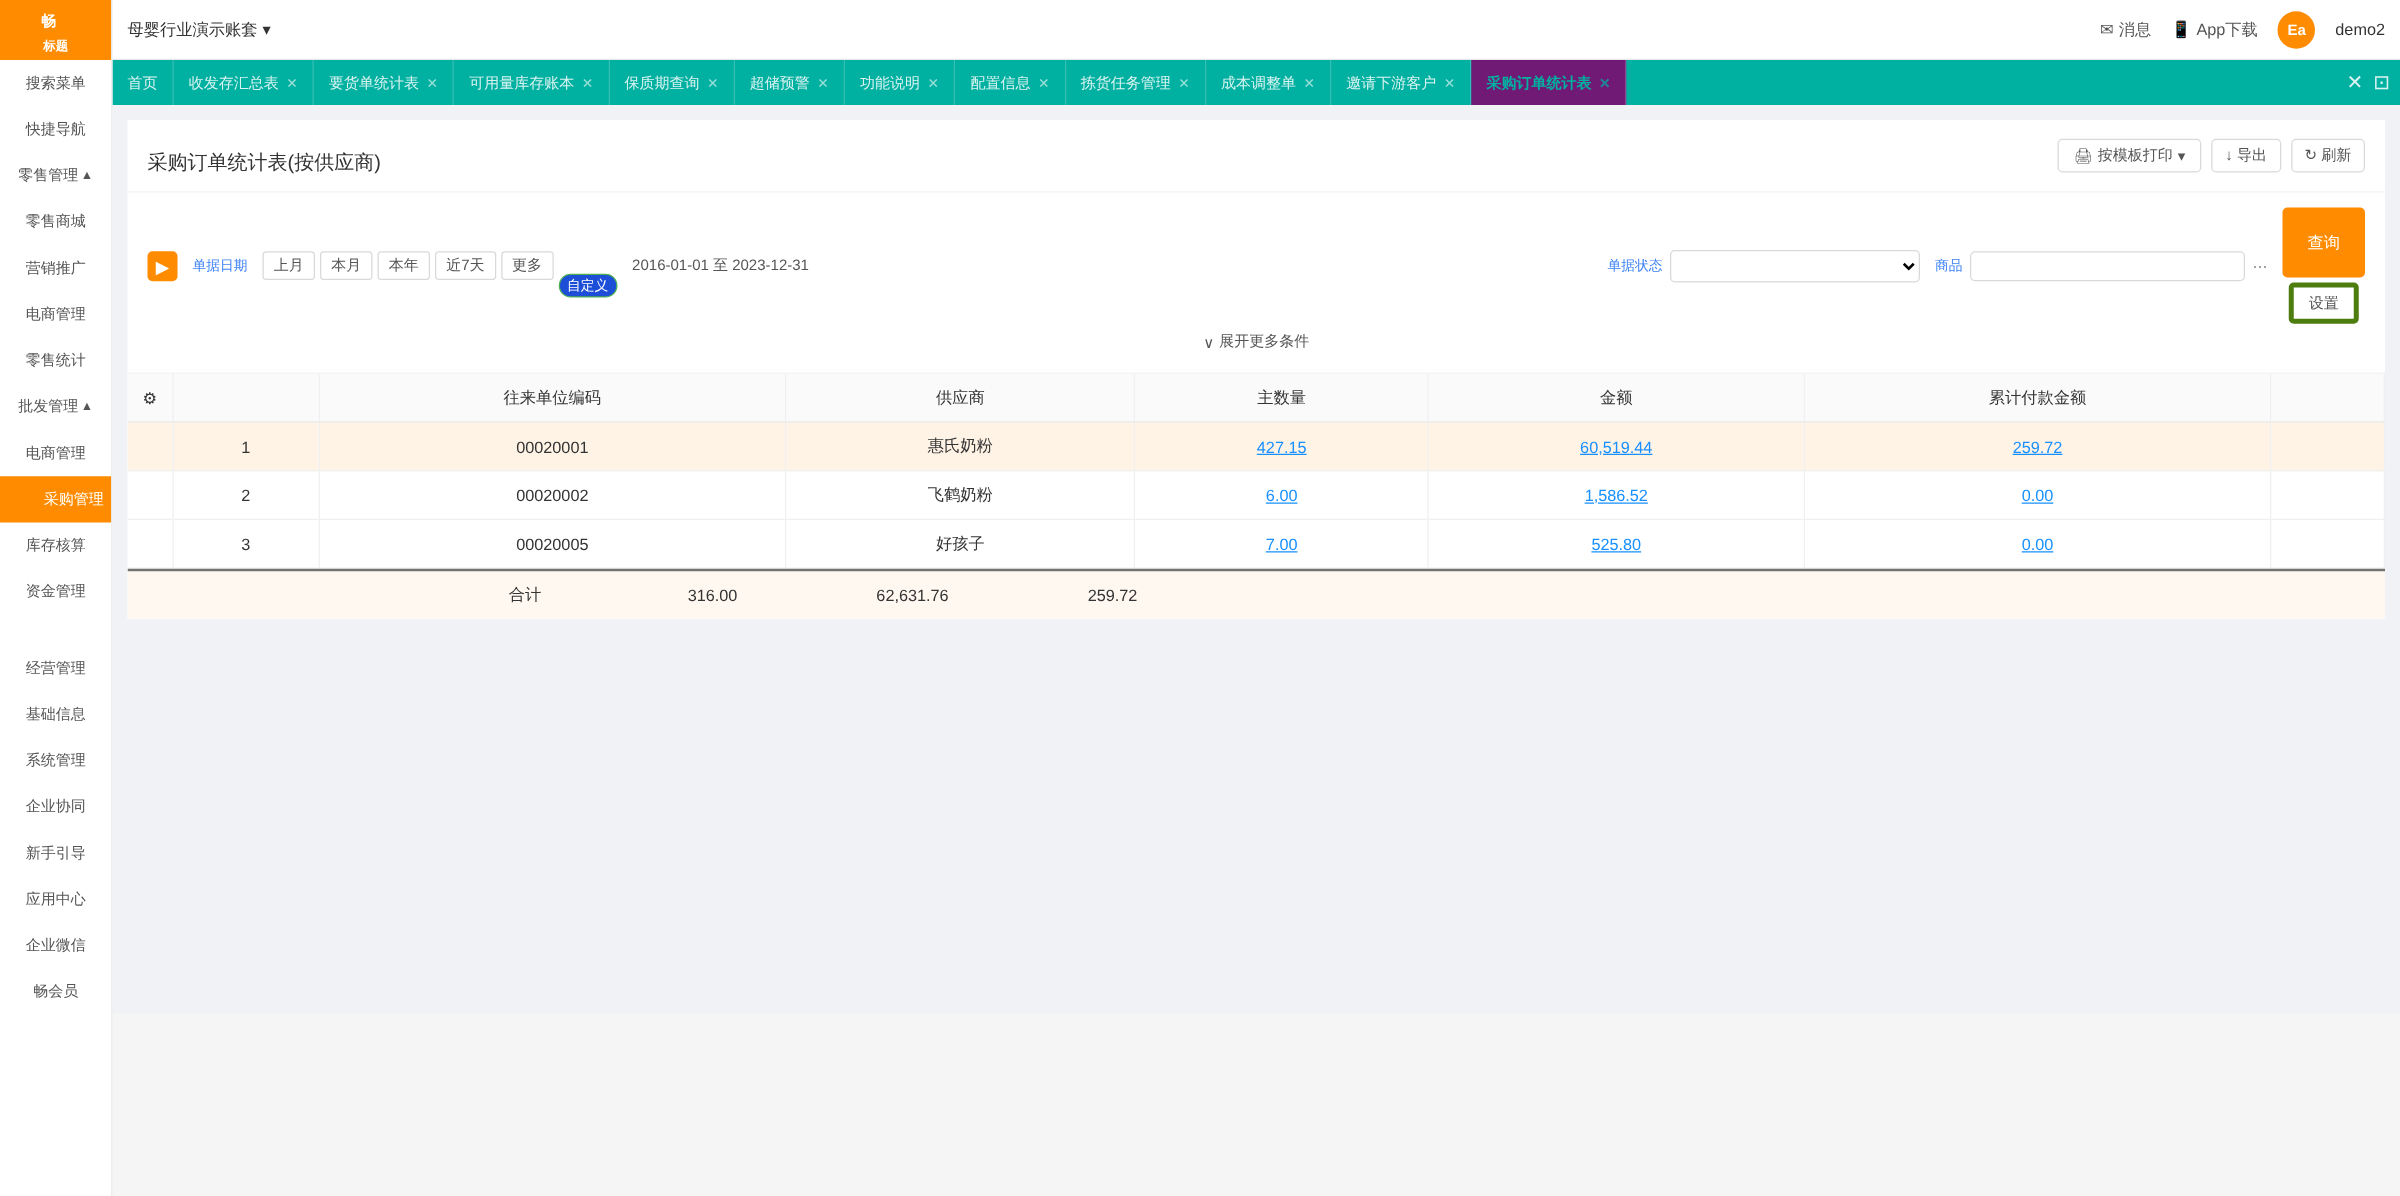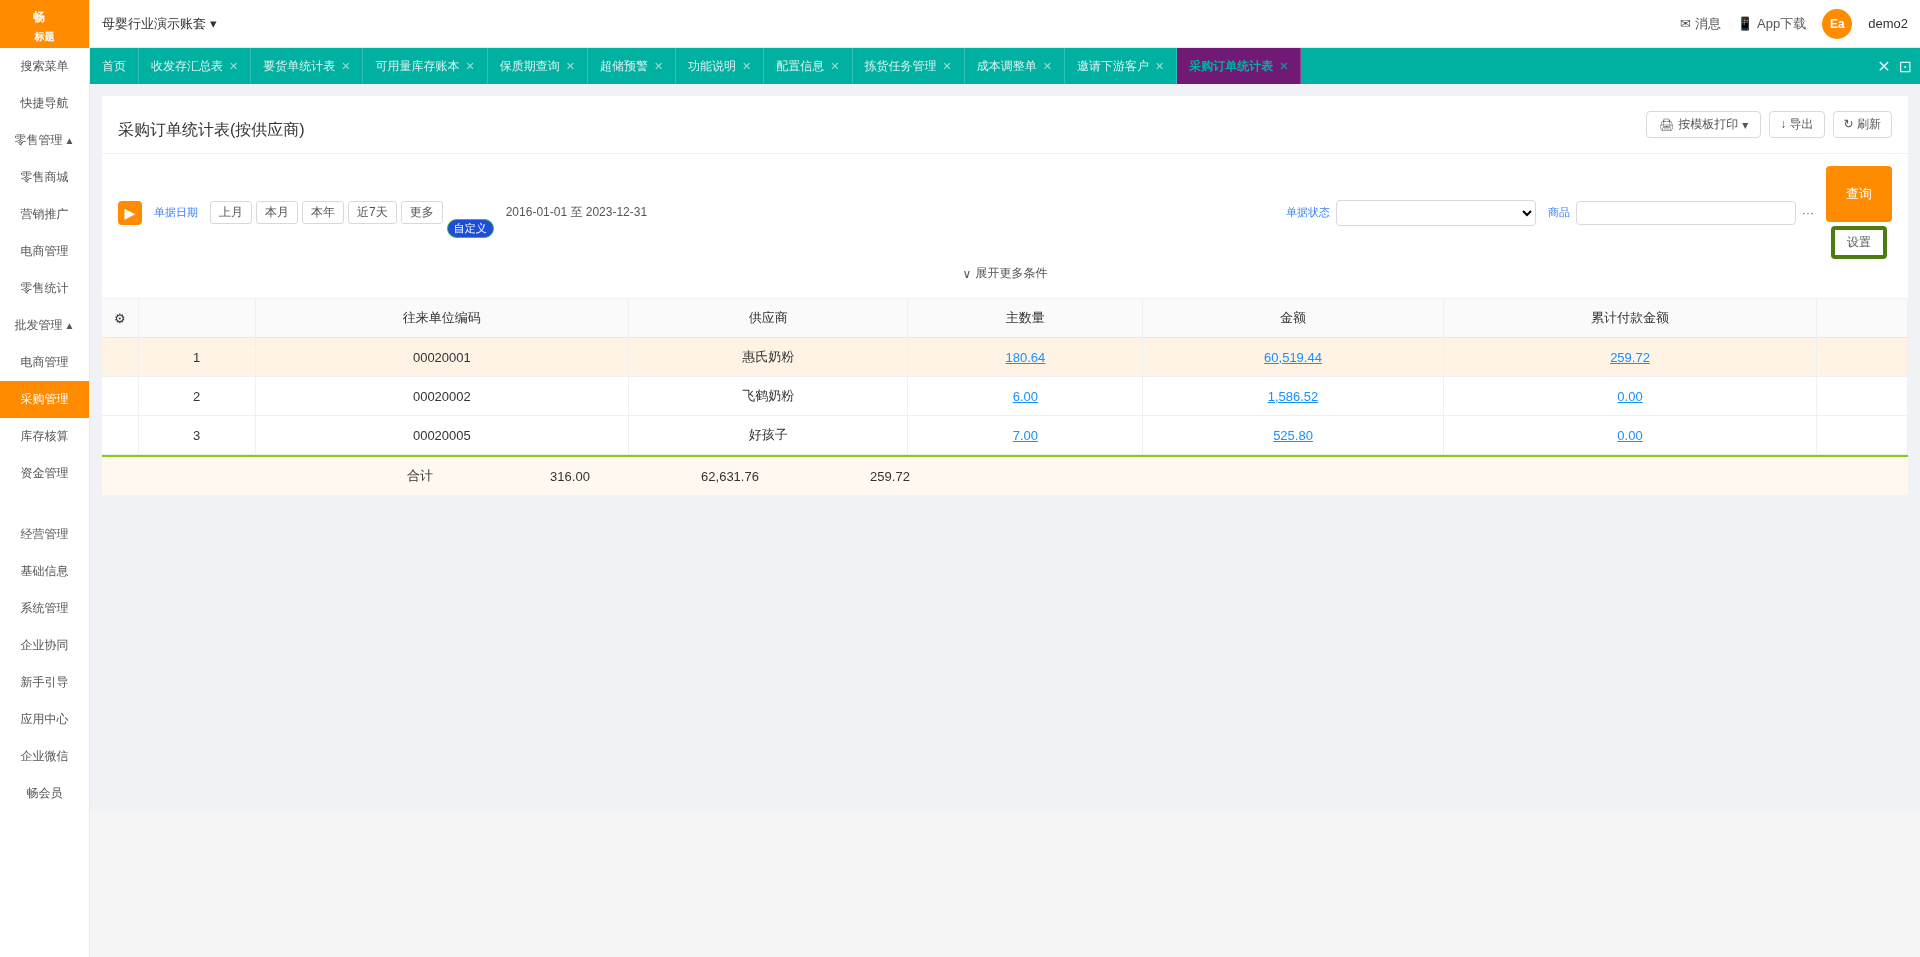--- a/index.html
+++ b/index.html
@@ -42,21 +42,21 @@
       font-size: 12px;
       color: #555;
       text-align: center;
       cursor: pointer;
       display: flex;
       align-items: center;
       justify-content: center;
       flex-direction: row;
       gap: 2px;
     }
-    .sidebar-item.active { background: #ff8c00; color: #fff; }
+    .sidebar-item.active { background: #ff8c00; color: #fff; justify-content: flex-end; }
     .sidebar-item .arrow { font-size: 10px; }
 
     
     .main-area {
       flex: 1;
       display: flex;
       flex-direction: column;
       height: 811px;
       overflow: hidden;
     }
@@ -364,21 +364,21 @@
     }
 
     
     .table-footer {
       background: #fff8f0;
       display: flex;
       align-items: center;
       padding: 10px 12px;
       font-size: 13px;
       color: #333;
-      border-top: 2px solid #84cc16;
+      border-top: 2px solid #737373;
     }
     .footer-label { width: 280px; text-align: center; font-weight: 500; }
     .footer-val { width: 160px; text-align: center; font-weight: 500; }
 
     
     ::-webkit-scrollbar { width: 6px; height: 6px; }
     ::-webkit-scrollbar-track { background: #f0f0f0; }
     ::-webkit-scrollbar-thumb { background: #ccc; border-radius: 3px; }
   </style>
 </head>
@@ -615,21 +615,21 @@
             <th>累计付款金额</th>
             <th style="flex:1;"></th>
           </tr>
         </thead>
         <tbody id="table-body">
         <tr class="row-highlighted">
       <td class="settings-col"></td>
       <td>1</td>
       <td>00020001</td>
       <td>惠氏奶粉</td>
-      <td><span class="link-val">180.64</span></td>
+      <td><span class="link-val">427.15</span></td>
       <td><span class="link-val">60,519.44</span></td>
       <td><span class="link-val">259.72</span></td>
       <td></td>
     </tr>
             <tr>
       <td class="settings-col"></td>
       <td>2</td>
       <td>00020002</td>
       <td>飞鹤奶粉</td>
       <td><span class="link-val">6.00</span></td>

